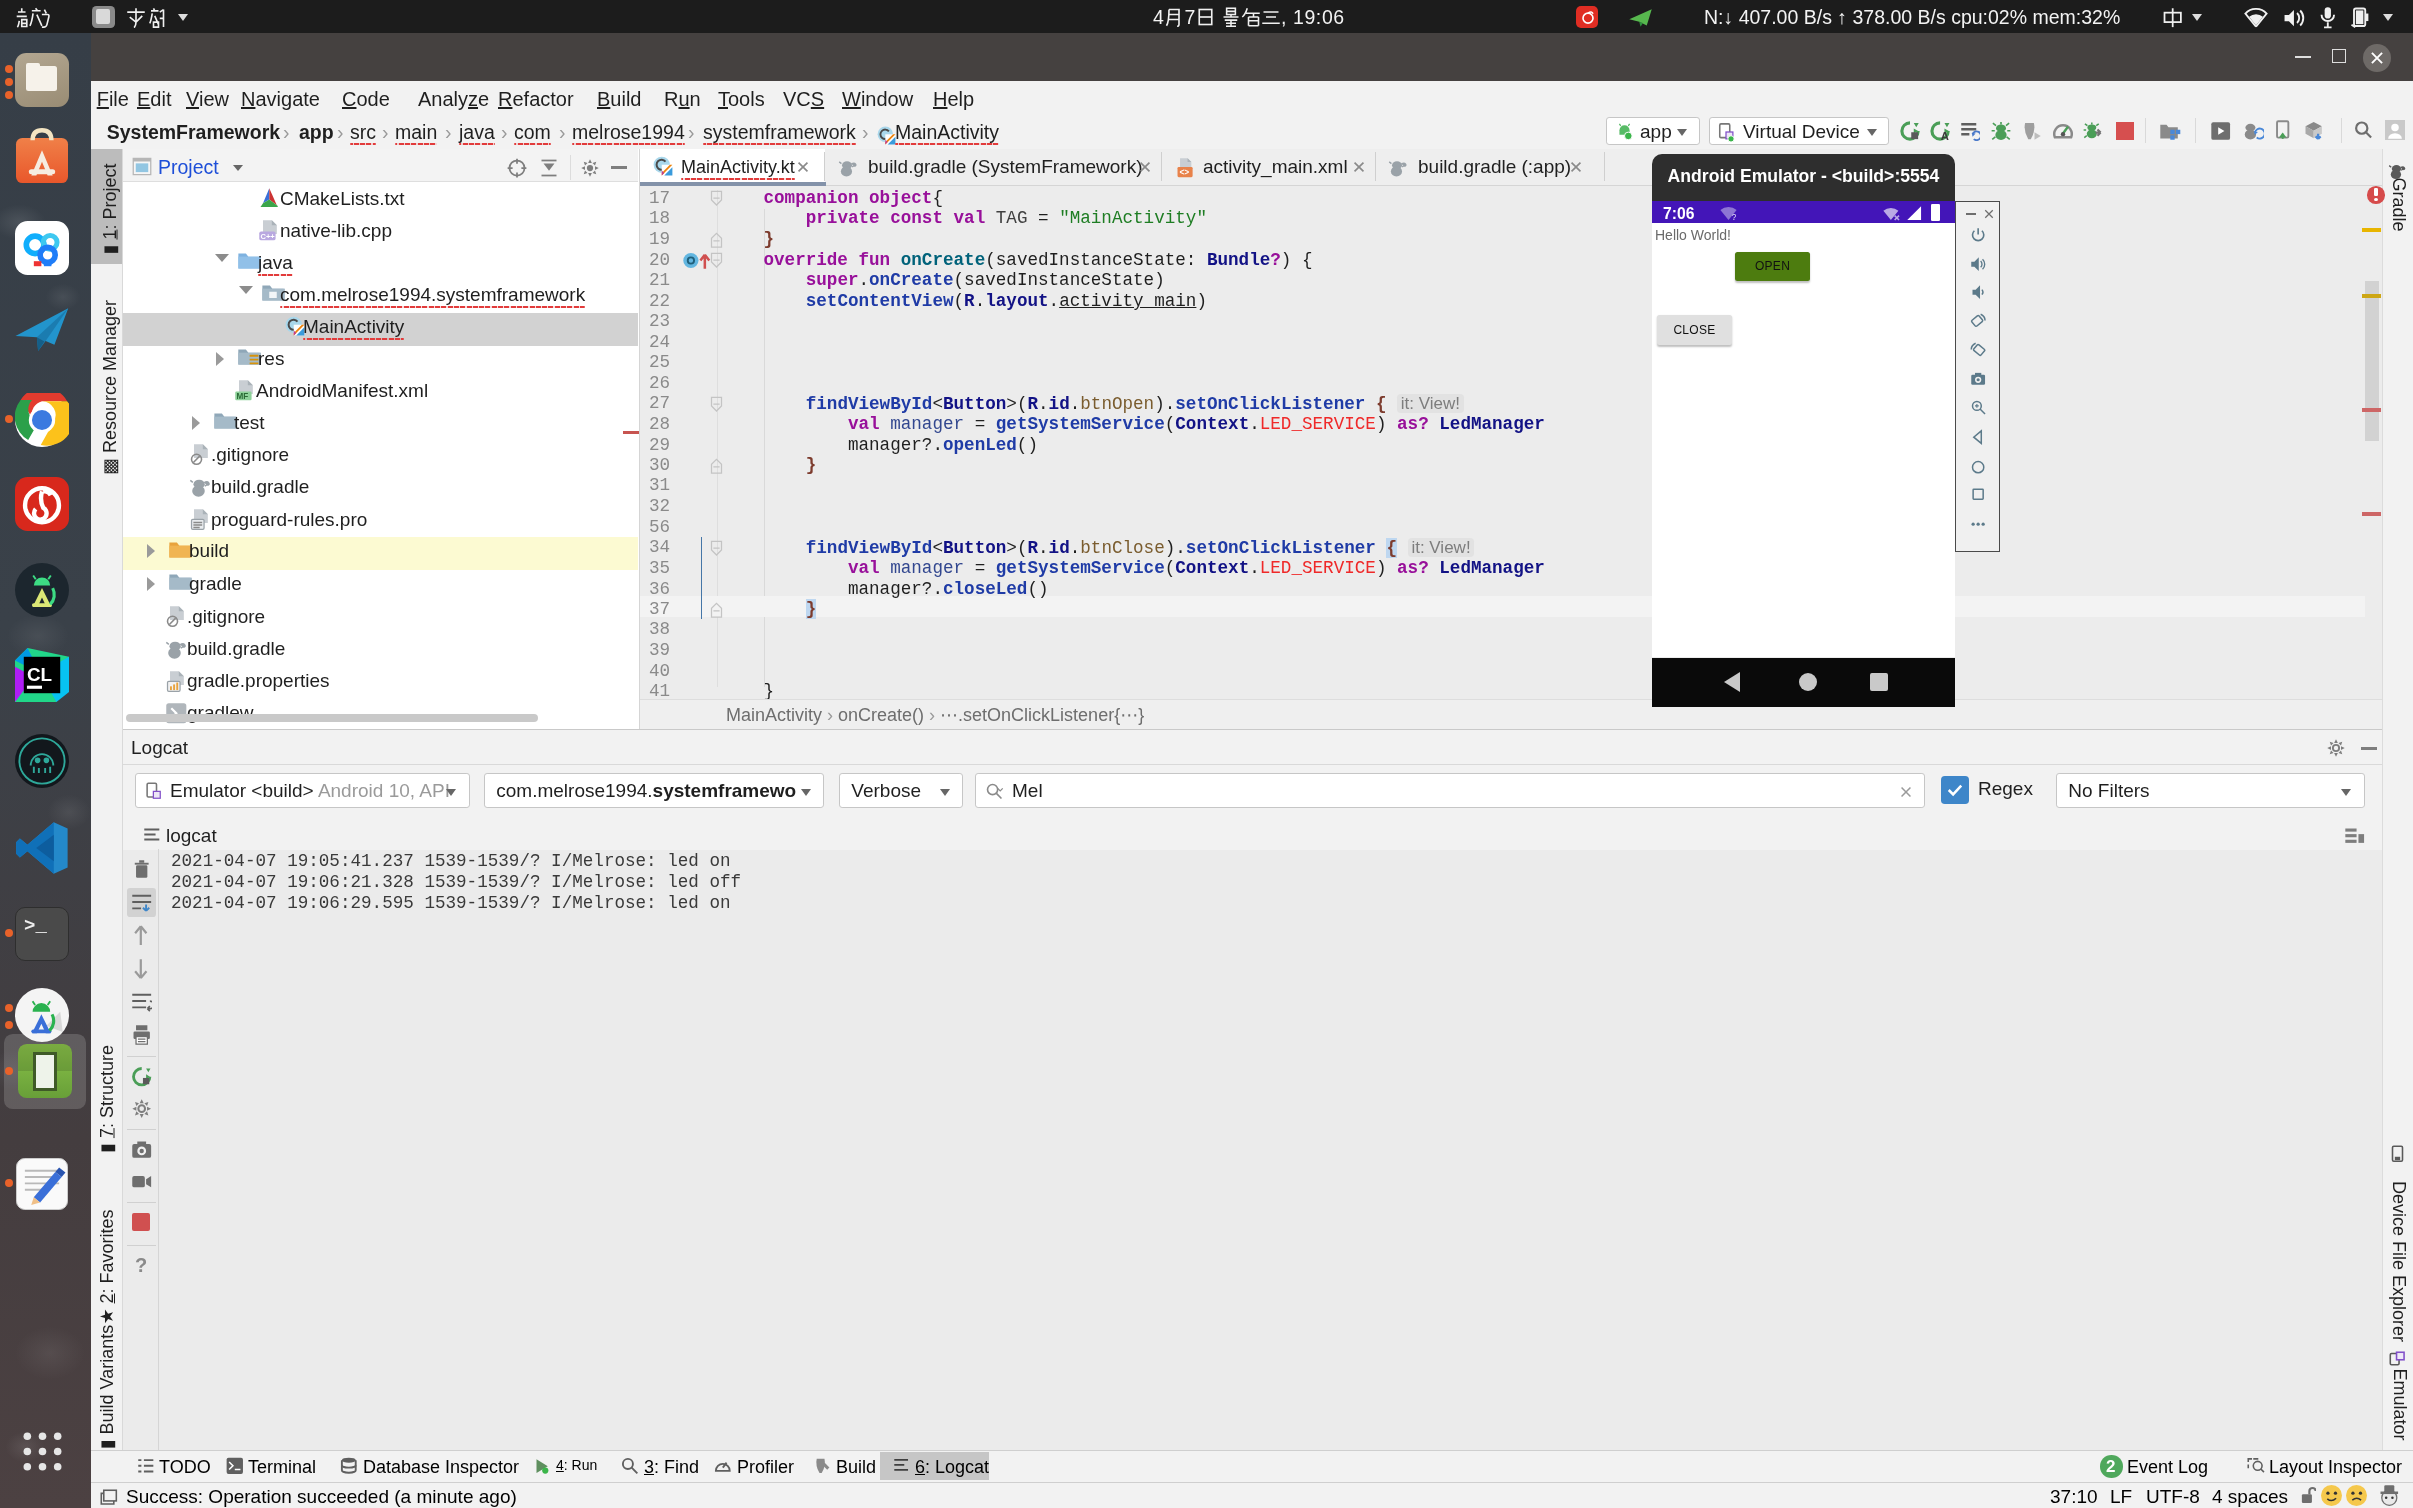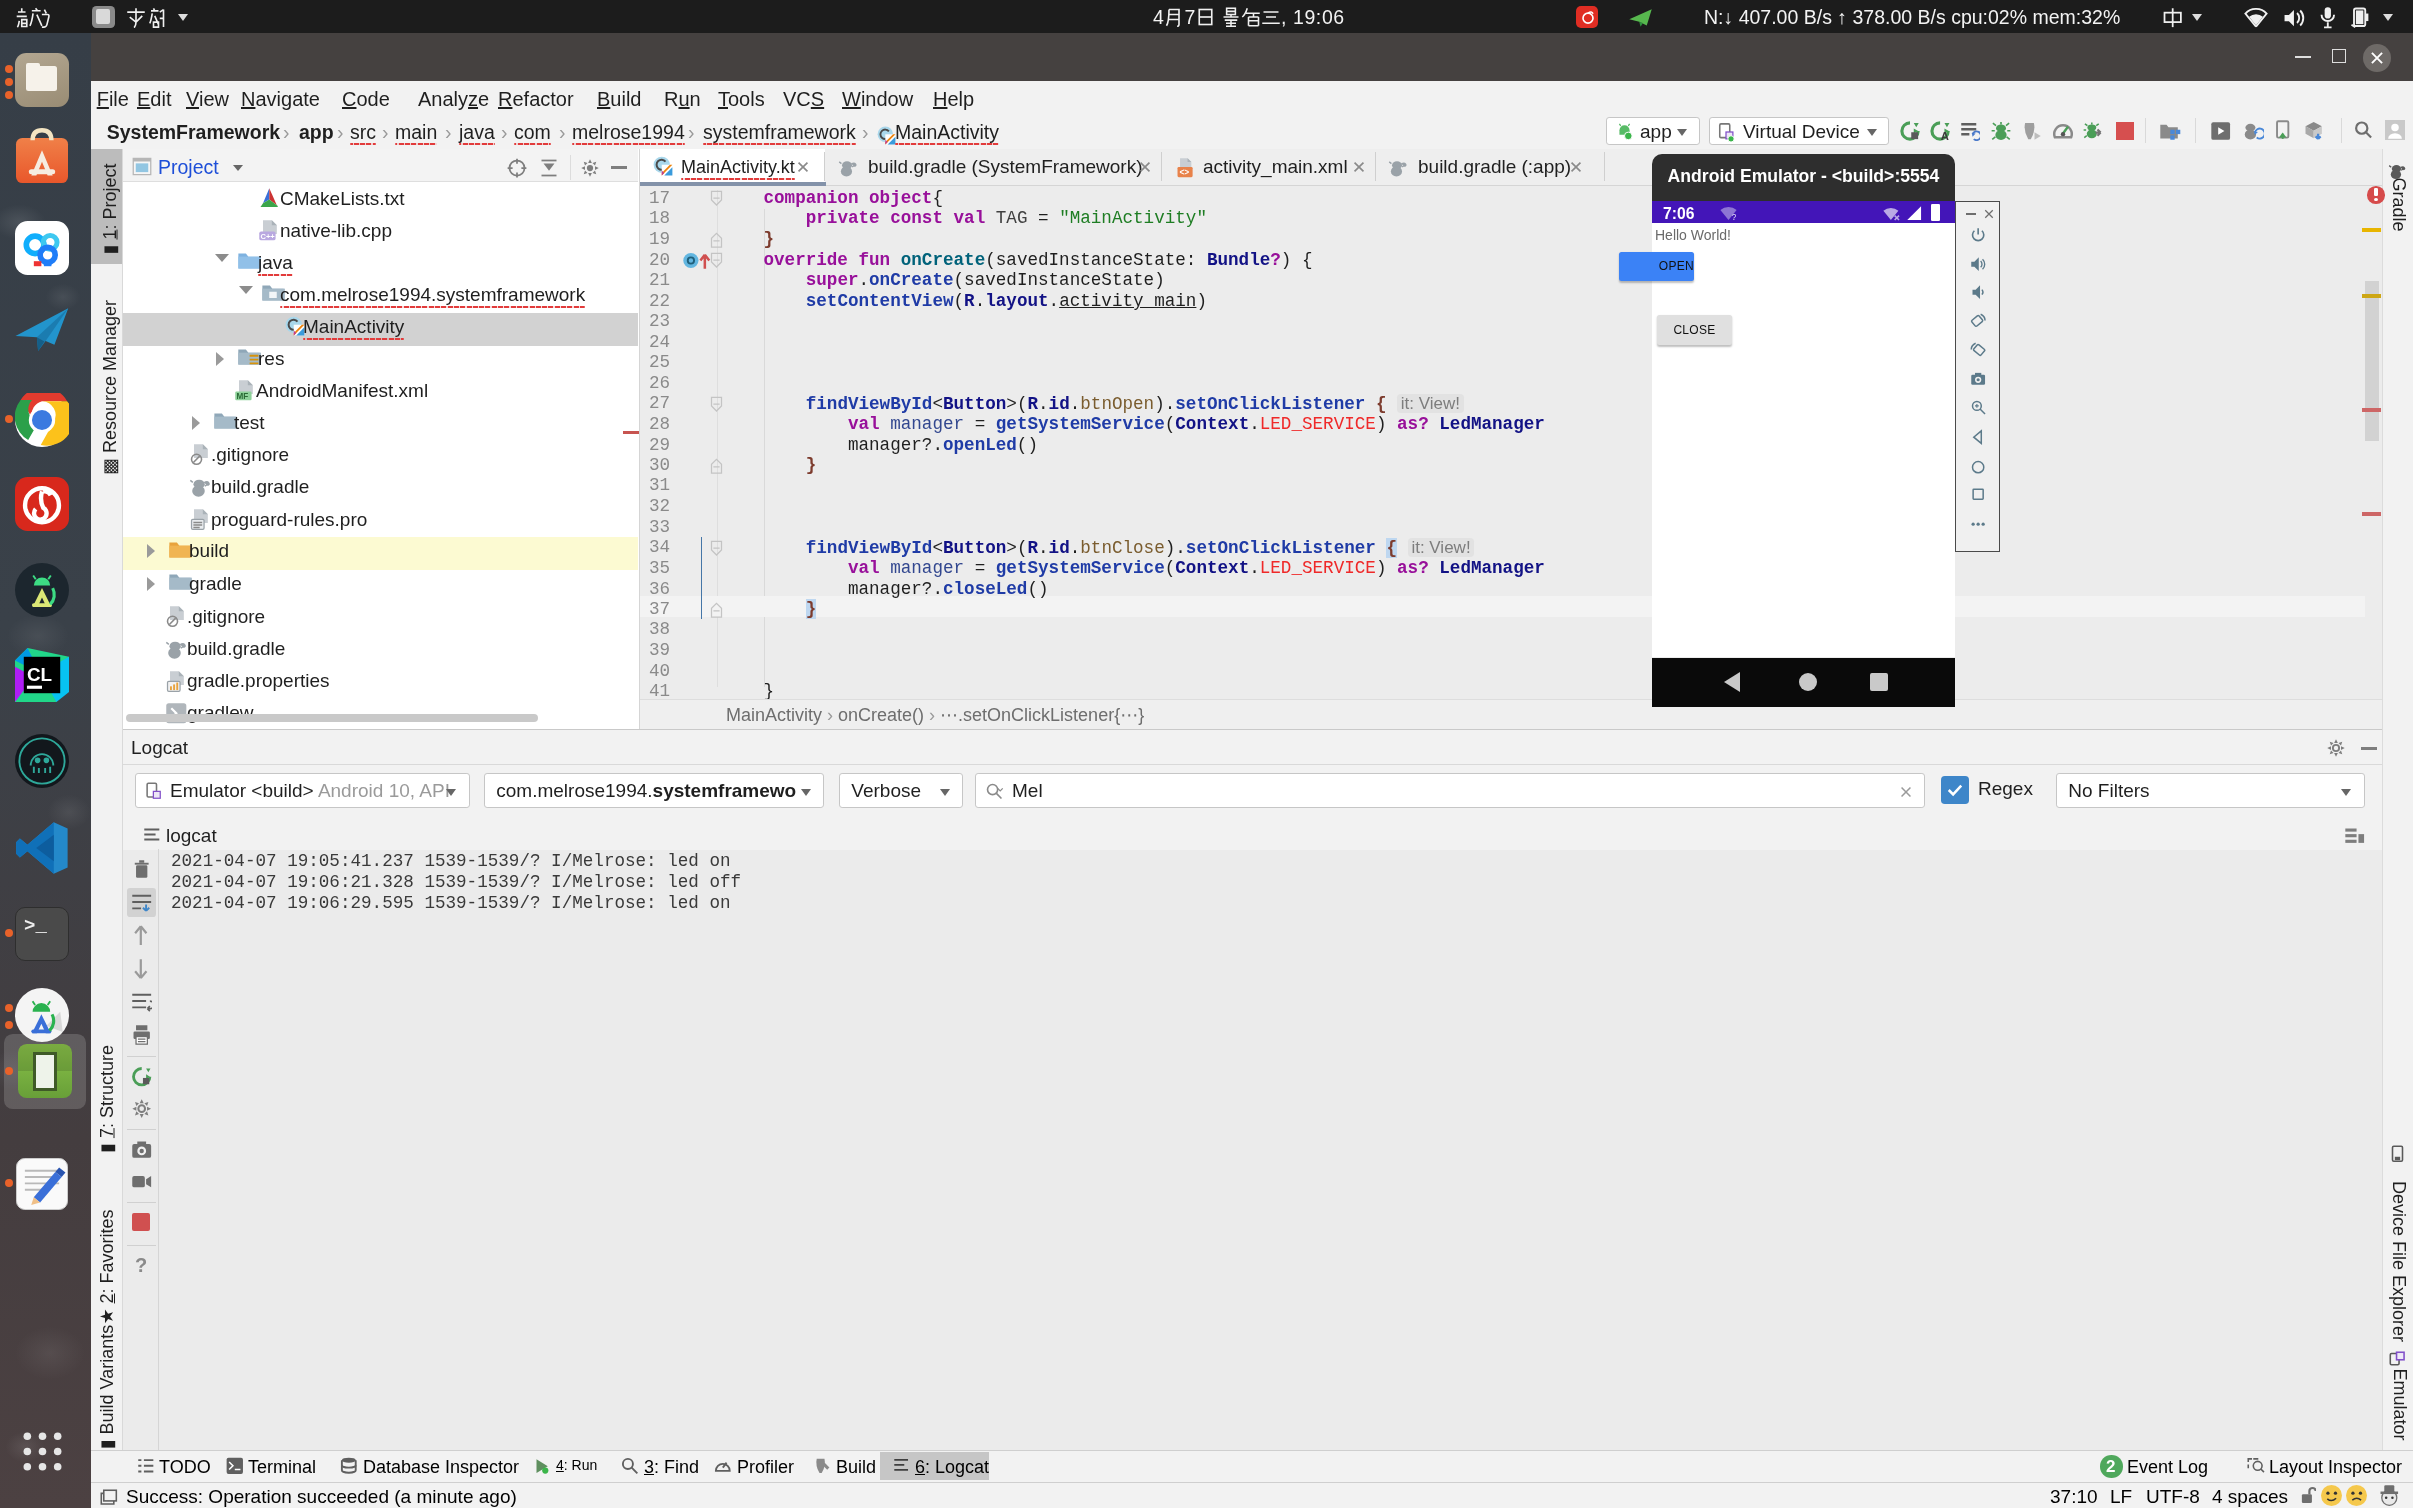--- a/index.html
+++ b/index.html
@@ -630,21 +630,21 @@
       <span class="ln" style="top:278px">23</span>
       <span class="ln" style="top:299px">24</span>
       <span class="ln" style="top:319px">25</span>
       <span class="ln" style="top:340px">26</span>
       <span class="ln" style="top:360px">27</span>
       <span class="ln" style="top:381px">28</span>
       <span class="ln" style="top:402px">29</span>
       <span class="ln" style="top:422px">30</span>
       <span class="ln" style="top:442px">31</span>
       <span class="ln" style="top:463px">32</span>
-      <span class="ln" style="top:484px">33</span>
+      <span class="ln" style="top:484px">56</span>
       <span class="ln" style="top:504px">34</span>
       <span class="ln" style="top:525px">35</span>
       <span class="ln" style="top:546px">36</span>
       <span class="ln" style="top:566px">37</span>
       <span class="ln" style="top:586px">38</span>
       <span class="ln" style="top:607px">39</span>
       <span class="ln" style="top:628px">40</span>
       <span class="ln" style="top:648px">41</span>
 </div>
 <svg class="abs" style="left:591px;top:218px" width="33" height="19" viewBox="0 0 52 30">
@@ -928,21 +928,21 @@
 <svg class="abs" style="left:1791px;top:172px" width="19" height="16.3" viewBox="0 0 30 26">
       <path d="M14 24 L2 9 a19 19 0 0 1 24 0 Z" fill="#b9aae5"></path>
       <path d="M20 17 l7 7 M27 17 l-7 7" stroke="#b9aae5" stroke-width="2.5"></path>
     </svg>
 <svg class="abs" style="left:1815px;top:172px" width="17.6" height="16.3" viewBox="0 0 28 26">
       <path d="M24 2 V24 H2 Z" fill="#fff"></path>
     </svg>
 <span class="abs" style="left:1840px;top:171px;width:9.4px;height:17px;background:#fff;border-radius:1.3px"></span>
 <div class="abs" style="left:1561px;top:190px;width:303px;height:434px;background:#fff"></div>
 <span class="abs" style="left:1564px;top:194px;font-size:14px;color:#6a6a6a">Hello World!</span>
-<div class="abs" style="left:1528px;top:219px;width:75px;height:29px;background:#3b82f6;border-radius:2.5px;box-shadow:0 1.3px 1.9px rgba(0,0,0,.25);text-align:right;line-height:29px;font-size:12px;color:#111;letter-spacing:0.3px">OPEN</div>
+<div class="abs" style="left:1644px;top:219px;width:75px;height:29px;background:#4d7c0f;border-radius:2.5px;box-shadow:0 1.3px 1.9px rgba(0,0,0,.25);text-align:center;line-height:29px;font-size:12px;color:#111;letter-spacing:0.3px">OPEN</div>
 <div class="abs" style="left:1566px;top:282px;width:75px;height:30px;background:#e0e0e0;border-radius:2.5px;box-shadow:0 1.3px 1.9px rgba(0,0,0,.25);text-align:center;line-height:30px;font-size:12px;color:#111;letter-spacing:0.3px">CLOSE</div>
 <div class="abs" style="left:1561px;top:625px;width:303px;height:49px;background:#0a0a0a"></div>
 <span class="abs" style="left:1633px;top:639px;width:0;height:0;border-top:10.7px solid transparent;border-bottom:10.7px solid transparent;border-right:16.3px solid #c9c9c9"></span>
 <span class="abs" style="left:1708px;top:640px;width:18px;height:18px;background:#c9c9c9;border-radius:50%"></span>
 <span class="abs" style="left:1779px;top:640px;width:17.6px;height:17.6px;background:#c9c9c9;border-radius:1.9px"></span>
 
 <div class="abs" style="left:1864px;top:168px;width:45px;height:351px;background:#f0f0f0;border:1.3px solid #4a4a4a"></div>
 <span class="abs" style="left:1875px;top:180px;width:10px;height:1.9px;background:#6e6e6e"></span>
 <svg class="abs" style="left:1893px;top:176px" width="10" height="10" viewBox="0 0 16 16" stroke="#6e6e6e" stroke-width="2">
       <path d="M2 2 L14 14 M14 2 L2 14"></path>

